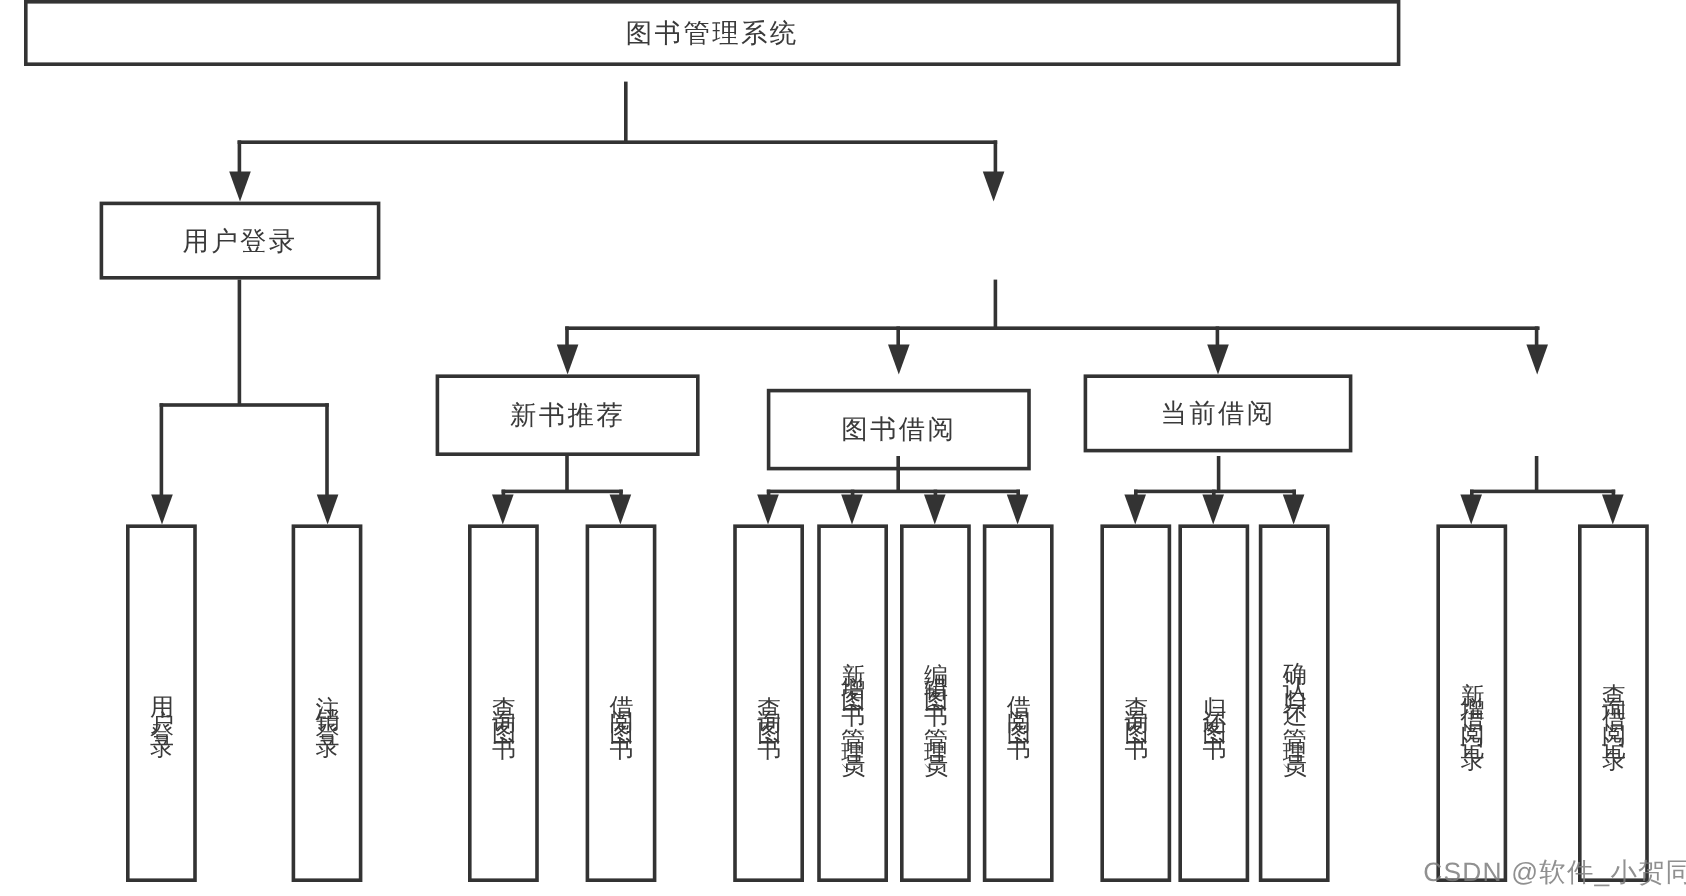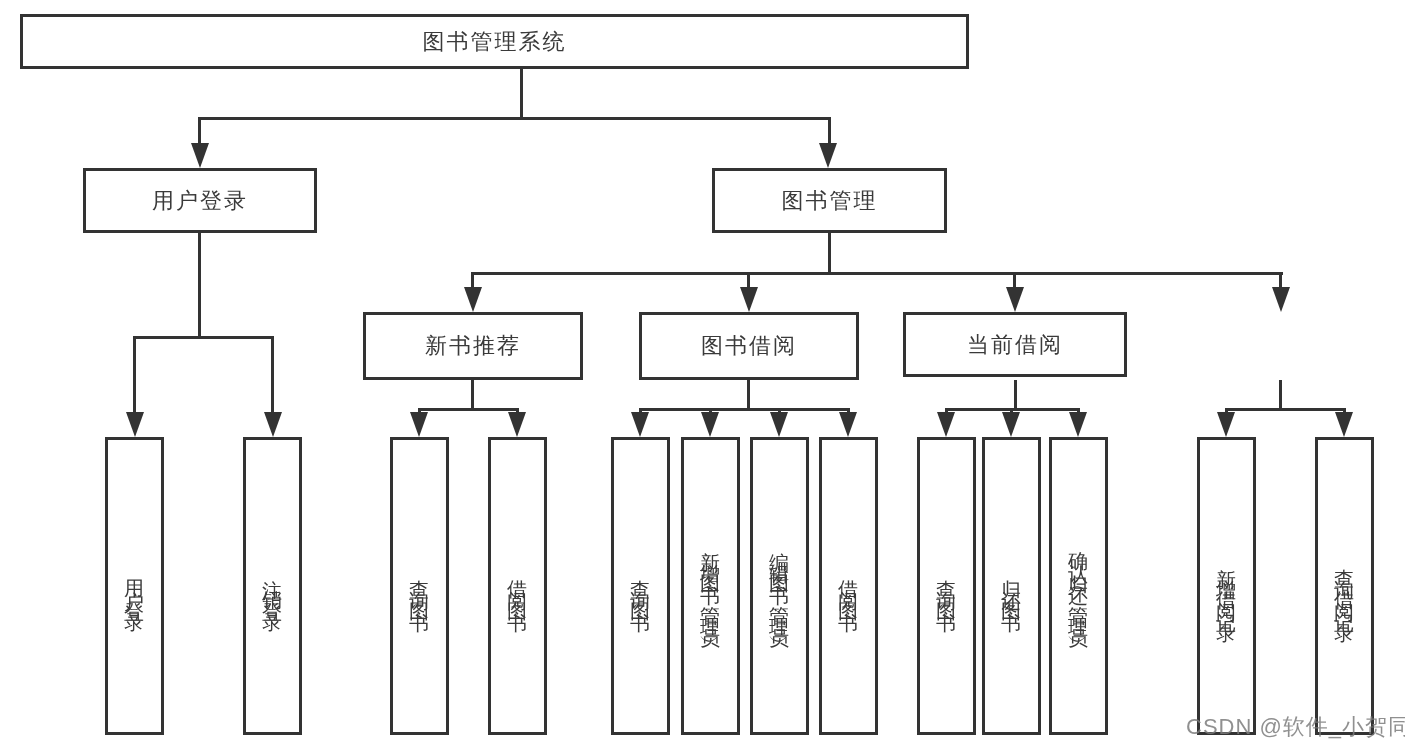--- a/index.html
+++ b/index.html
@@ -27,36 +27,33 @@
   .watermark{
     position:absolute;left:1186px;top:712px;font-size:22px;letter-spacing:1px;
     color:rgba(125,125,125,0.85);white-space:nowrap;z-index:10;
   }
 </style>
 </head>
 <body>
 
 <div id="canvas">
 
-  <div class="box hbox" style="left:20px;top:14px;width:949px;height:55px;">
+  <div class="box hbox" style="left:20px;top:0;width:1147px;height:55px;">
     <span>图书管理系统</span>
   </div>
 
   <div class="ln" style="left:520px;top:68px;width:3px;height:52px;"></div>
   <div class="ln" style="left:198px;top:117px;width:633px;height:3px;"></div>
   <div class="ln" style="left:198px;top:117px;width:3px;height:28px;"></div>
   <div class="arw" style="left:191px;top:143px;"></div>
   <div class="ln" style="left:828px;top:117px;width:3px;height:28px;"></div>
   <div class="arw" style="left:819px;top:143px;"></div>
 
   <div class="box hbox" style="left:83px;top:168px;width:234px;height:65px;">
     <span>用户登录</span>
-  </div>
-  <div class="box hbox" style="left:712px;top:168px;width:235px;height:65px;">
-    <span>图书管理</span>
   </div>
 
   <div class="ln" style="left:198px;top:233px;width:3px;height:105px;"></div>
   <div class="ln" style="left:133px;top:336px;width:141px;height:3px;"></div>
   <div class="ln" style="left:133px;top:336px;width:3px;height:78px;"></div>
   <div class="arw" style="left:126px;top:412px;"></div>
   <div class="ln" style="left:271px;top:336px;width:3px;height:78px;"></div>
   <div class="arw" style="left:264px;top:412px;"></div>
 
   <div class="ln" style="left:828px;top:233px;width:3px;height:42px;"></div>
@@ -66,21 +63,21 @@
   <div class="ln" style="left:747px;top:272px;width:3px;height:17px;"></div>
   <div class="arw" style="left:740px;top:287px;"></div>
   <div class="ln" style="left:1013px;top:272px;width:3px;height:17px;"></div>
   <div class="arw" style="left:1006px;top:287px;"></div>
   <div class="ln" style="left:1279px;top:272px;width:3px;height:17px;"></div>
   <div class="arw" style="left:1272px;top:287px;"></div>
 
   <div class="box hbox" style="left:363px;top:312px;width:220px;height:68px;justify-content:center;">
     <span>新书推荐</span>
   </div>
-  <div class="box hbox" style="left:639px;top:312px;width:220px;height:68px;">
+  <div class="box hbox" style="left:639px;top:324px;width:220px;height:68px;">
     <span>图书借阅</span>
   </div>
   <div class="box hbox" style="left:903px;top:312px;width:224px;height:65px;">
     <span>当前借阅</span>
   </div>
 
   <div class="ln" style="left:471px;top:380px;width:3px;height:30px;"></div>
   <div class="ln" style="left:418px;top:408px;width:101px;height:3px;"></div>
   <div class="ln" style="left:418px;top:408px;width:3px;height:7px;"></div>
   <div class="arw" style="left:410px;top:412px;"></div>

